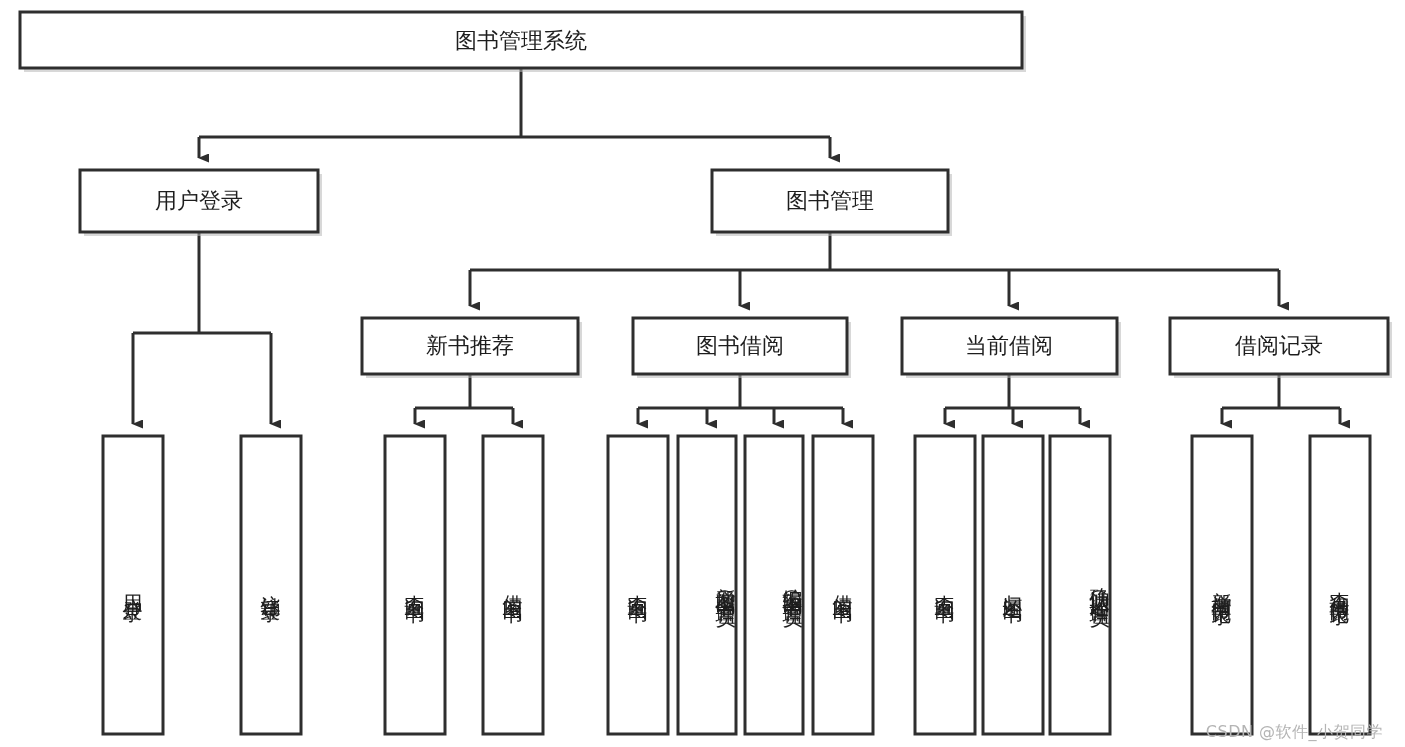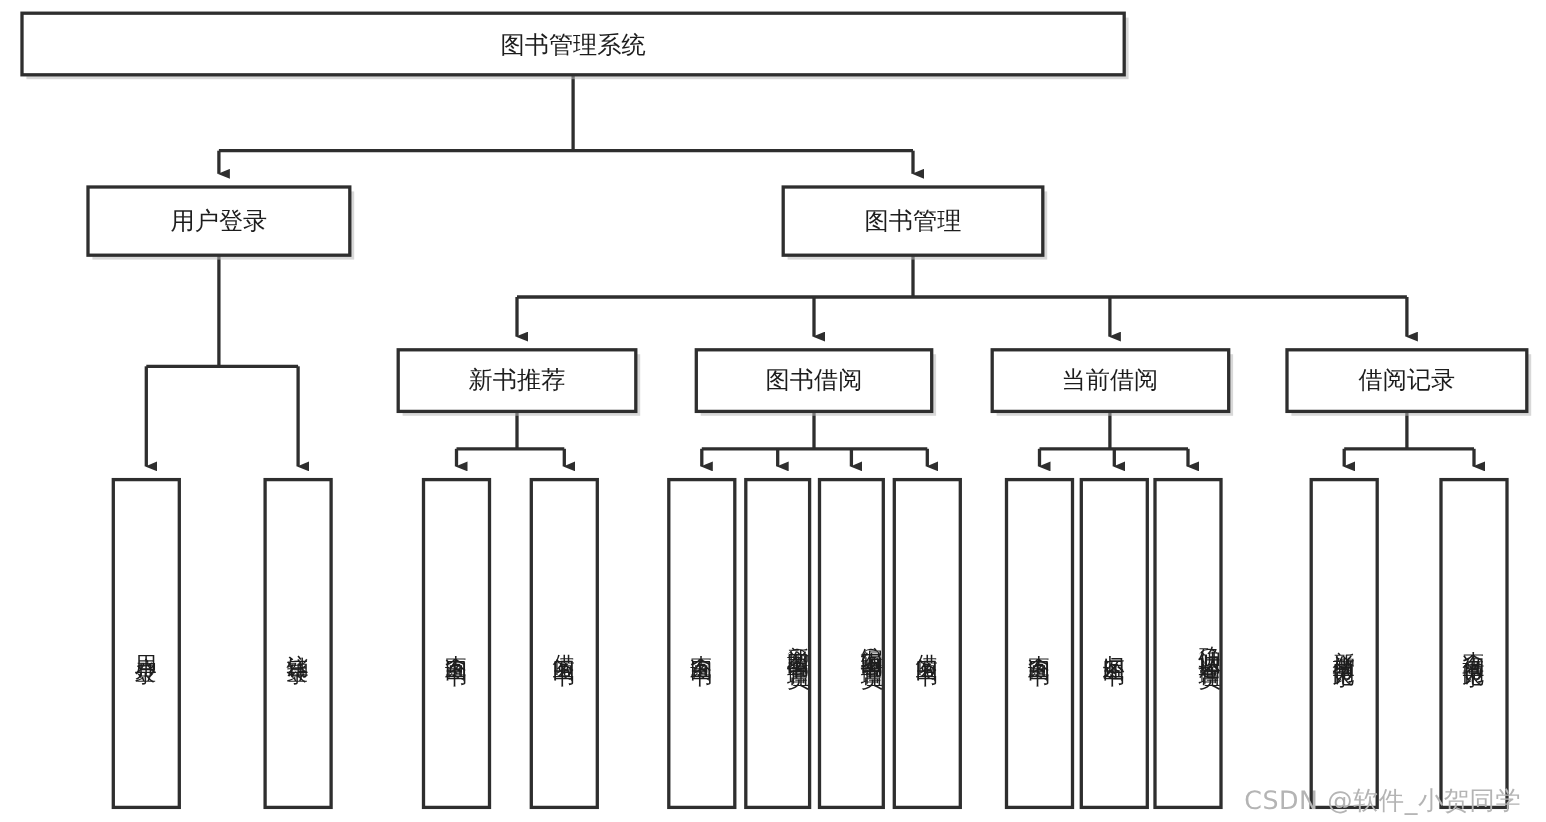--- a/index.html
+++ b/index.html
@@ -60,21 +60,21 @@
     letter-spacing: 3px;
     white-space: nowrap;
     text-align: center;
     pointer-events: none;
   }
   .watermark {
     position: absolute;
     right: 12px;
     bottom: 4px;
     font-family: "DejaVu Sans", "Liberation Sans", sans-serif;
-    font-size: 23px;
+    font-size: 16px;
     color: #b4b4b4;
     letter-spacing: 0.5px;
     white-space: nowrap;
   }
 </style>
 </head>
 <body>
 
 <div id="diagram-root">
 

